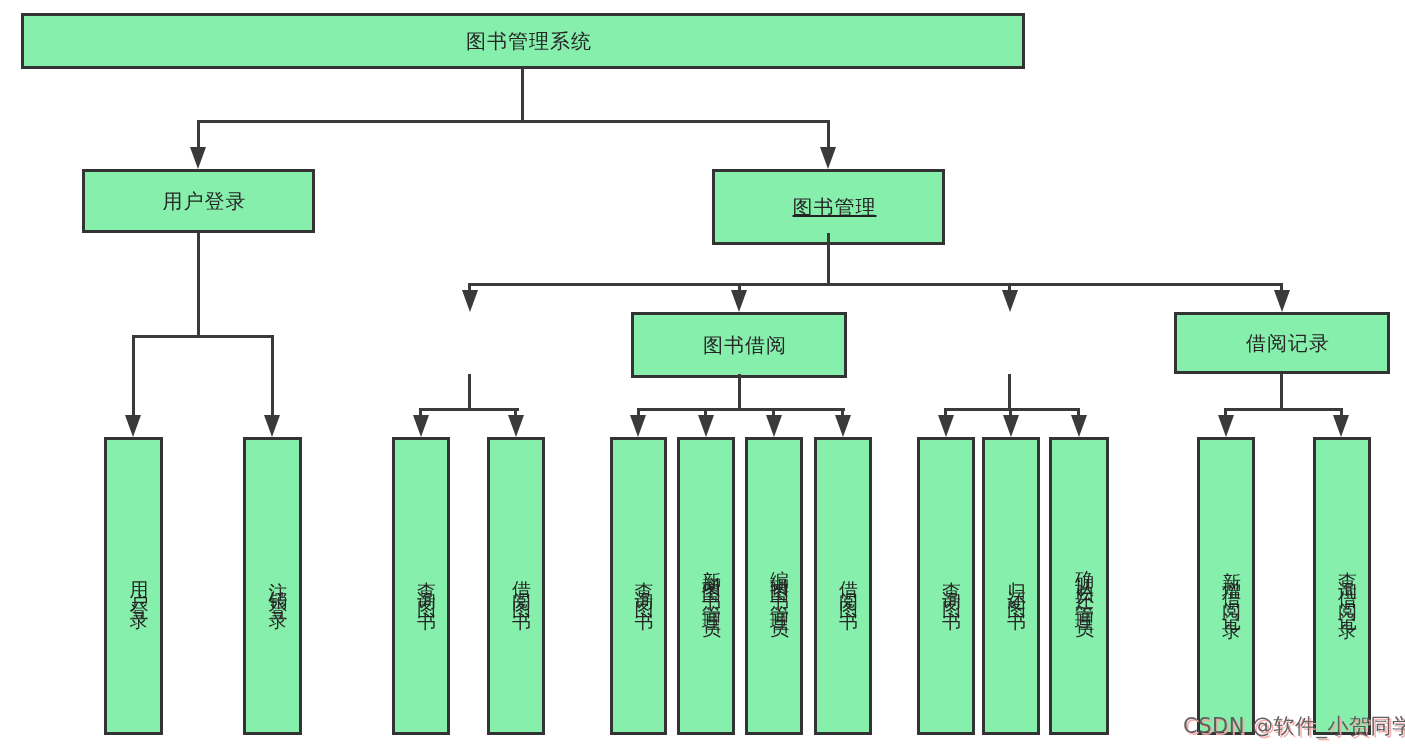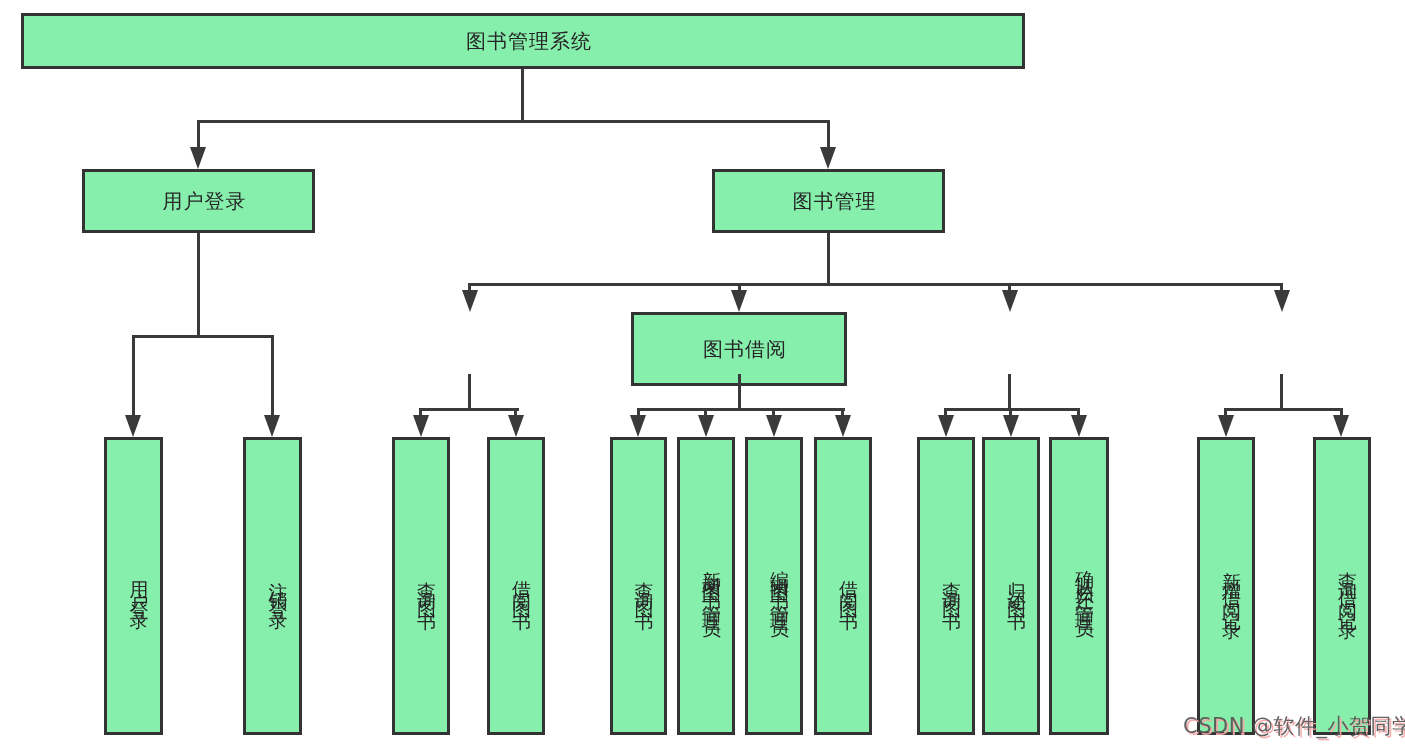--- a/index.html
+++ b/index.html
@@ -34,26 +34,29 @@
 
 <div class="canvas">
 
   <div class="node" style="left:21px;top:13px;width:1004px;height:56px;">
     <span class="lbl">图书管理系统</span>
   </div>
 
   <div class="node" style="left:82px;top:169px;width:233px;height:64px;">
     <span class="lbl">用户登录</span>
   </div>
-  <div class="node" style="left:712px;top:169px;width:233px;height:64px;">
+  <div class="node" style="left:712px;top:169px;width:233px;height:76px;text-decoration:underline;">
     <span class="lbl">图书管理</span>
   </div>
 
-  <div class="node" style="left:631px;top:312px;width:216px;height:74px;">
+  <div class="node" style="left:631px;top:312px;width:216px;height:66px;">
     <span class="lbl">图书借阅</span>
+  </div>
+  <div class="node" style="left:1174px;top:312px;width:216px;height:62px;">
+    <span class="lbl">借阅记录</span>
   </div>
 
   <div class="node leaf" style="left:104px;top:437px;width:59px;height:298px;">
     <span class="lbl">用户登录</span>
   </div>
   <div class="node leaf" style="left:243px;top:437px;width:59px;height:298px;">
     <span class="lbl">注销登录</span>
   </div>
 
   <div class="node leaf" style="left:392px;top:437px;width:58px;height:298px;">

